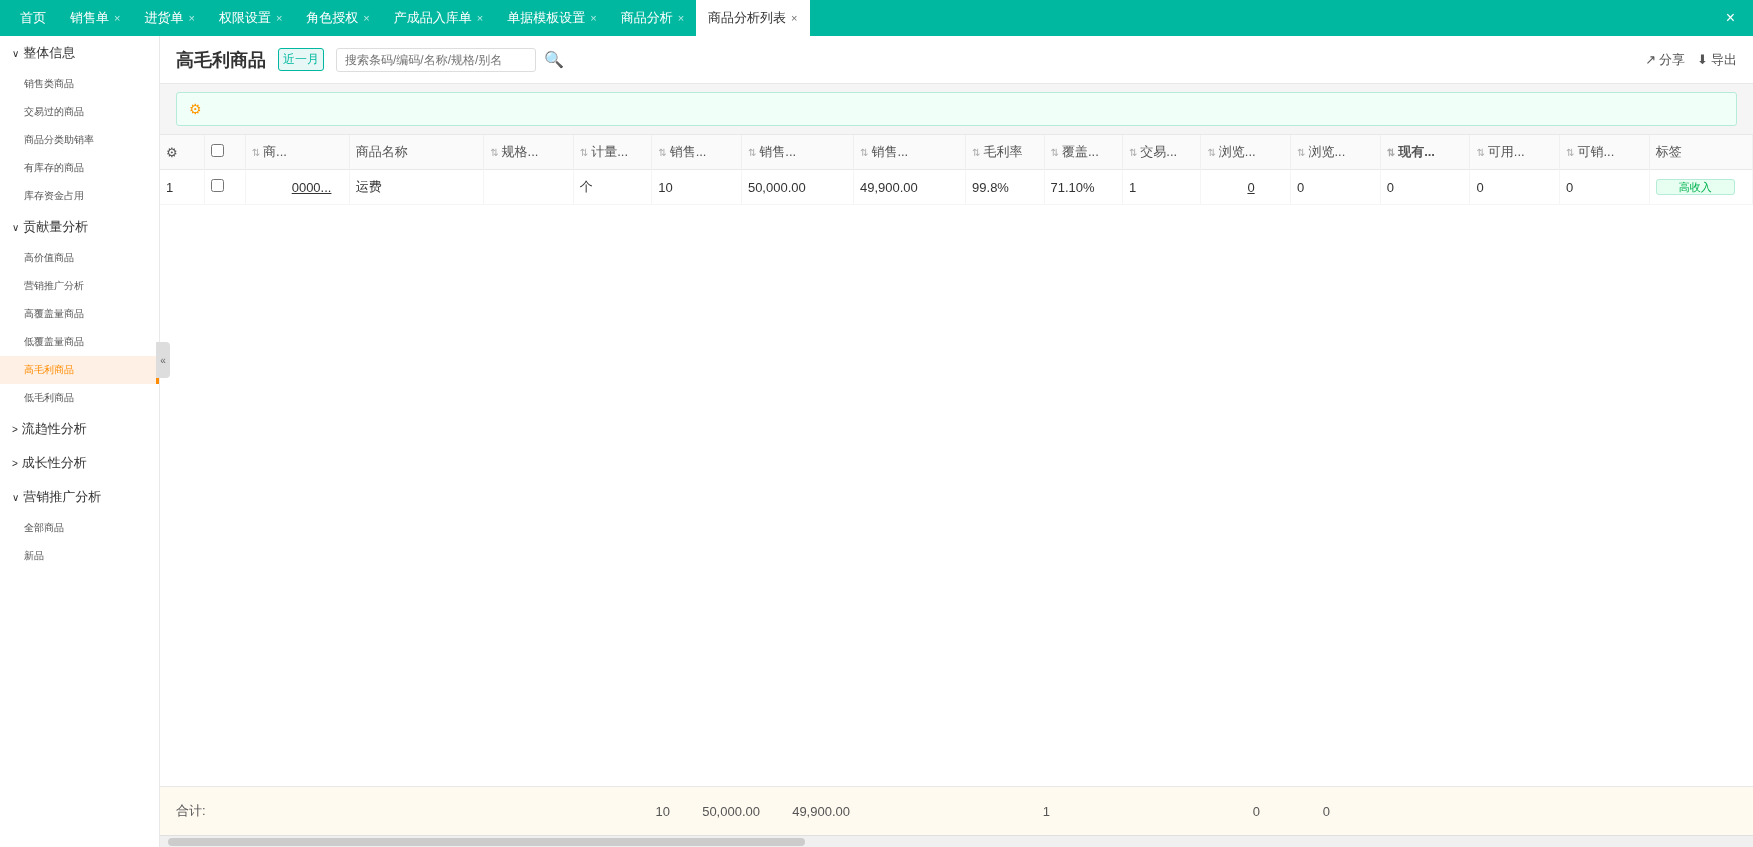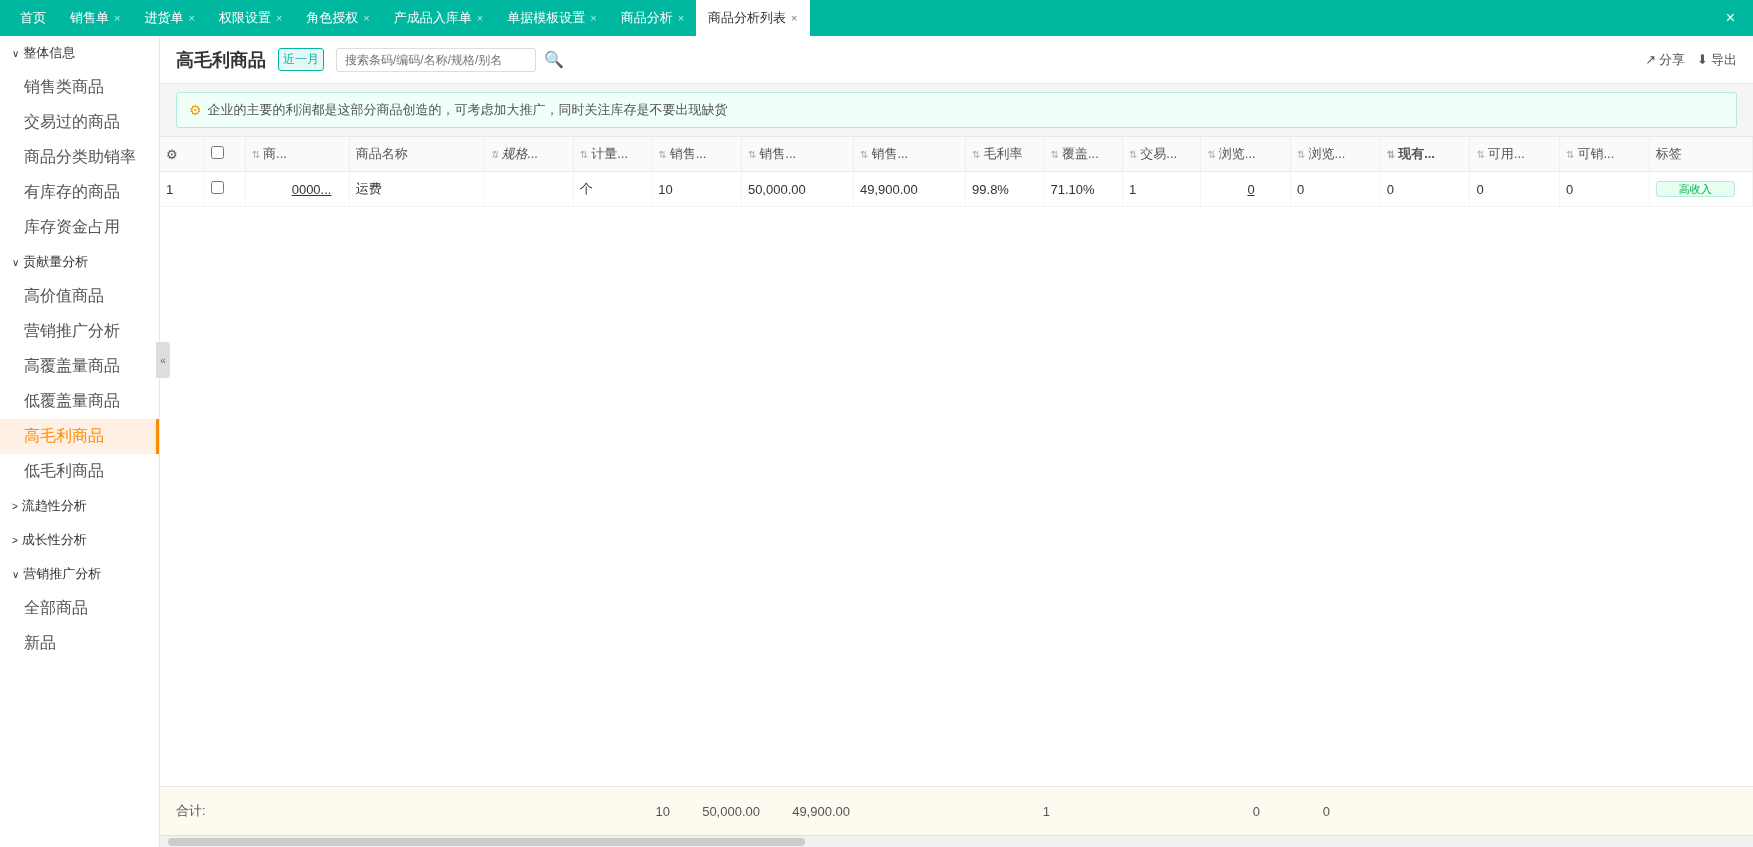--- a/index.html
+++ b/index.html
@@ -64,21 +64,21 @@
       cursor: pointer;
       display: flex;
       align-items: center;
       gap: 4px;
     }
     .sidebar-section-header .arrow { font-size: 10px; }
     .sidebar-item {
       padding: 7px 12px 7px 24px;
       color: #555;
       cursor: pointer;
-      font-size: 16px;
+      font-size: 10px;
       white-space: nowrap;
     }
     .sidebar-item.active {
       background: #fff0e6;
       color: #ff8c00;
       border-right: 3px solid #ff8c00;
     }
 
     
     .content-area {
@@ -353,32 +353,31 @@
         </button>
         <button class="action-btn">
           <span>⬇</span>
           <span>导出</span>
         </button>
       </div>
     </div>
 
     <div class="alert-banner">
       <span class="alert-icon">⚙</span>
-      <span>企业的主要的利润都是这部分商品创造的，可考虑加大推广，同时关注库存是不要出现缺货</span>
     </div>
 
     <div class="table-container">
       <table>
         <thead>
           <tr id="table-header">
           <th style="min-width: 40px;"><span style="cursor:pointer;">⚙</span></th>
               <th style="min-width: 36px;"><input type="checkbox" style=""></th>
               <th class="sortable" style="min-width: 80px;">商...</th>
               <th style="min-width: 120px;">商品名称</th>
-              <th class="sortable" style="min-width: 80px; font-style: italic;">规格...</th>
+              <th class="sortable" style="min-width: 80px;">规格...</th>
               <th class="sortable" style="min-width: 70px;">计量...</th>
               <th class="sortable" style="min-width: 80px;">销售...</th>
               <th class="sortable" style="min-width: 100px;">销售...</th>
               <th class="sortable" style="min-width: 100px;">销售...</th>
               <th class="sortable" style="min-width: 70px;">毛利率</th>
               <th class="sortable" style="min-width: 70px;">覆盖...</th>
               <th class="sortable" style="min-width: 70px;">交易...</th>
               <th class="sortable" style="min-width: 80px;">浏览...</th>
               <th class="sortable" style="min-width: 80px;">浏览...</th>
               <th class="sortable" style="min-width: 80px; font-weight: bold;">现有...</th>

